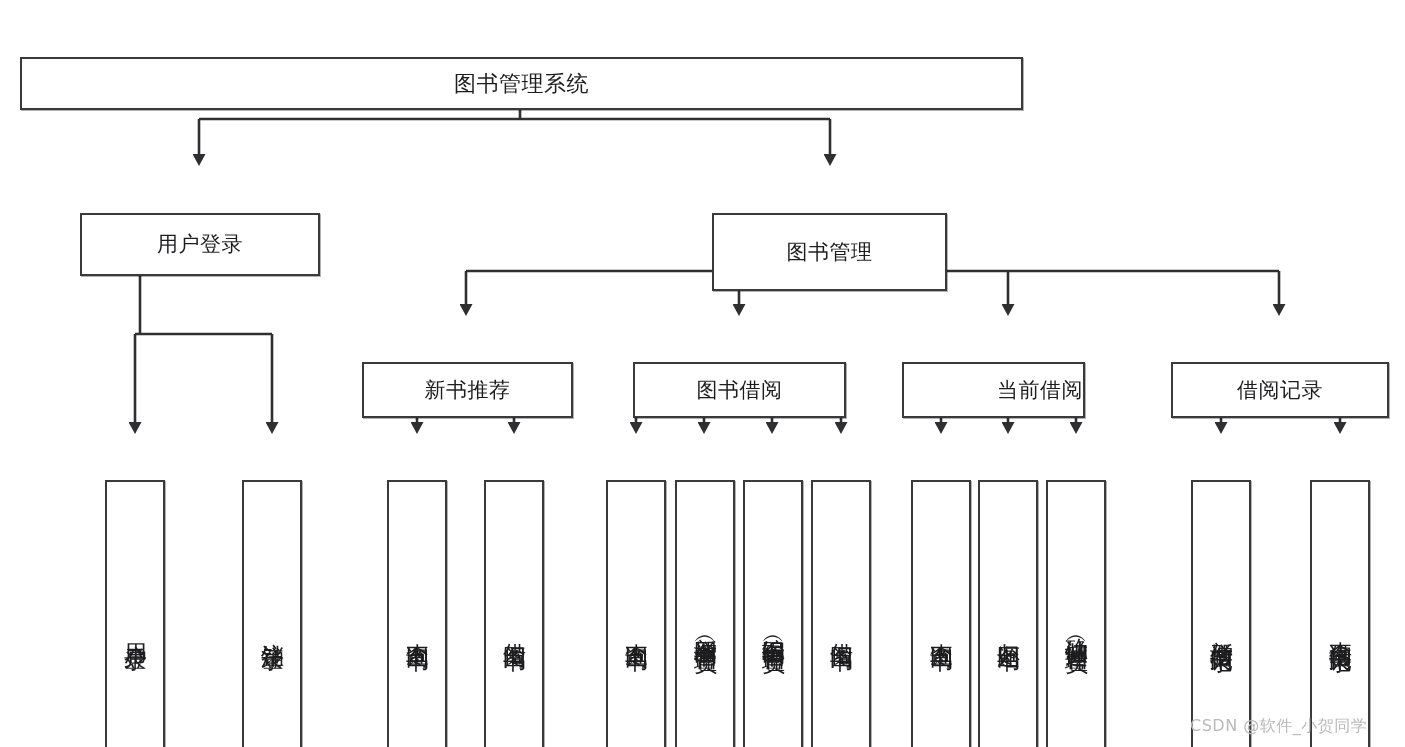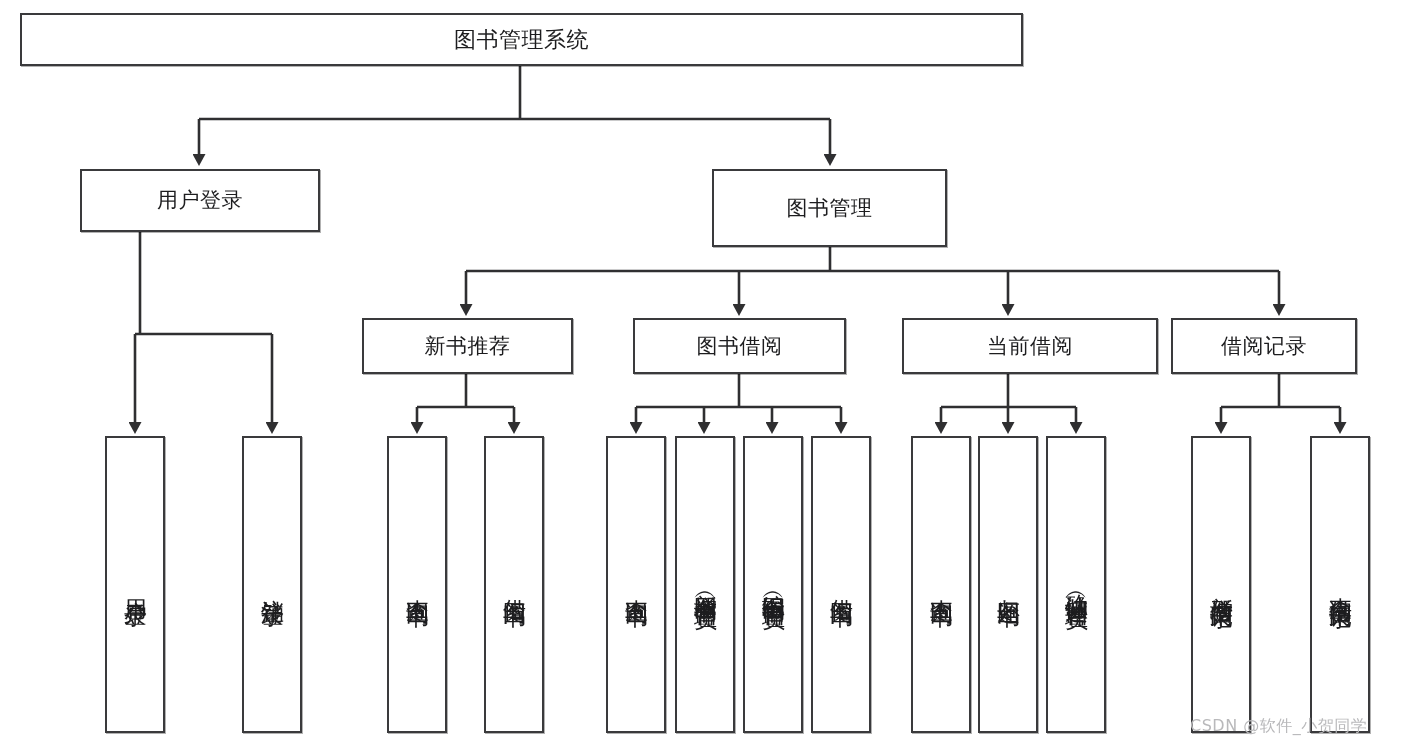--- a/index.html
+++ b/index.html
@@ -28,20 +28,21 @@
   .node {
     position: absolute;
     box-sizing: border-box;
     background: #ffffff;
     border: 2px solid #3a3a3c;
     display: flex;
     align-items: center;
     justify-content: center;
     color: #1d1d1f;
     box-shadow: 1px 1px 0 rgba(0,0,0,0.30);
+    margin-top: 44px;
   }
   .node .lbl {
     line-height: 1.18;
     letter-spacing: 0.5px;
   }
   
   .node.h .lbl {
     font-size: 21px;
     white-space: nowrap;
   }
@@ -136,24 +137,24 @@
   <div class="node h" style="left:712px; top:169px; width:235px; height:78px;">
     <span class="lbl">图书管理</span>
   </div>
 
   <div class="node h" style="left:362px; top:318px; width:211px; height:56px;">
     <span class="lbl">新书推荐</span>
   </div>
   <div class="node h" style="left:633px; top:318px; width:213px; height:56px;">
     <span class="lbl">图书借阅</span>
   </div>
-  <div class="node h" style="left:902px; top:318px; width:256px; height:56px;">
+  <div class="node h" style="left:902px; top:318px; width:183px; height:56px;justify-content:flex-end;">
     <span class="lbl">当前借阅</span>
   </div>
-  <div class="node h" style="left:1171px; top:318px; width:186px; height:56px;">
+  <div class="node h" style="left:1171px; top:318px; width:218px; height:56px;">
     <span class="lbl">借阅记录</span>
   </div>
 
   <div class="node v" style="left:105px; top:436px; width:60px; height:297px;">
     <span class="lbl">用户登录</span>
   </div>
   <div class="node v" style="left:242px; top:436px; width:60px; height:297px;">
     <span class="lbl">注销登录</span>
   </div>
 

